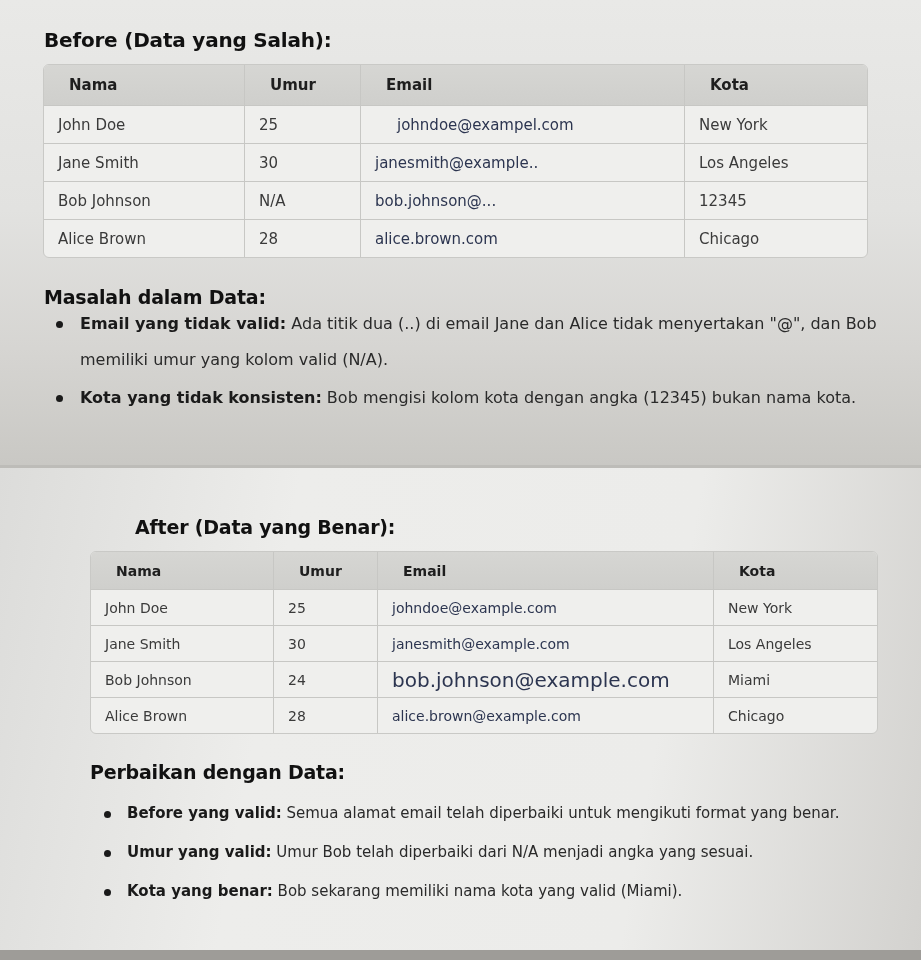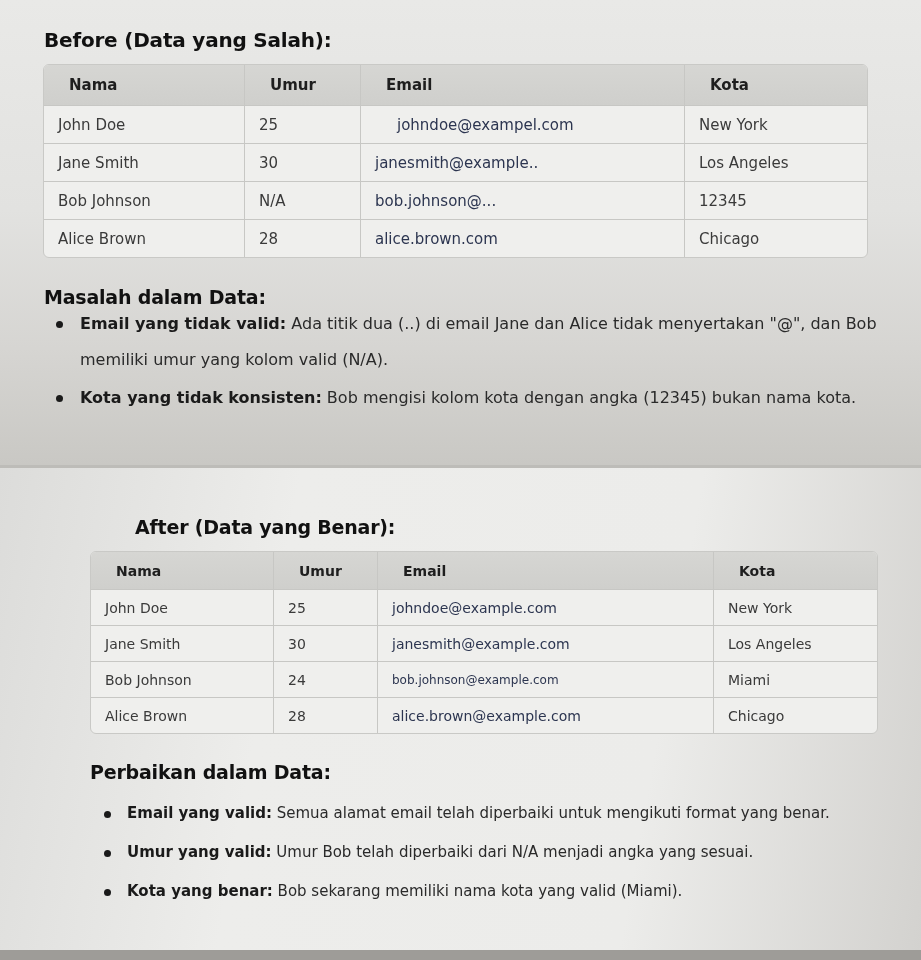--- a/index.html
+++ b/index.html
@@ -138,37 +138,37 @@
     </div>
     <div class="row" style="height:36px;">
       <div class="cell" style="width:182px; font-size:14px;">Jane Smith</div>
       <div class="cell" style="width:104px; font-size:14px;">30</div>
       <div class="cell email" style="width:336px; font-size:14px;">janesmith@example.com</div>
       <div class="cell" style="flex:1; font-size:14px;">Los Angeles</div>
     </div>
     <div class="row" style="height:36px;">
       <div class="cell" style="width:182px; font-size:14px;">Bob Johnson</div>
       <div class="cell" style="width:104px; font-size:14px;">24</div>
-      <div class="cell email" style="width:336px; font-size:12px;">bob.johnson@example.com</div>
+      <div class="cell email" style="width:336px; font-size:20px;">bob.johnson@example.com</div>
       <div class="cell" style="flex:1; font-size:14px;">Miami</div>
     </div>
     <div class="row" style="height:36px;">
       <div class="cell" style="width:182px; font-size:14px;">Alice Brown</div>
       <div class="cell" style="width:104px; font-size:14px;">28</div>
       <div class="cell email" style="width:336px; font-size:14px;">alice.brown@example.com</div>
       <div class="cell" style="flex:1; font-size:14px;">Chicago</div>
     </div>
   </div>
 
-  <h2 style="left:90px; top:293px; font-size:19px;">Perbaikan dalam Data:</h2>
+  <h2 style="left:90px; top:293px; font-size:19px;">Perbaikan dengan Data:</h2>
 
   <ul class="list" style="left:127px; top:326px; width:760px;">
     <li style="font-size:15px; line-height:39px;">
       <span class="bullet" style="top:17px; left:-23px;"></span>
-      <b>Email yang valid:</b><span> Semua alamat email telah diperbaiki untuk mengikuti format yang benar.</span>
+      <b>Before yang valid:</b><span> Semua alamat email telah diperbaiki untuk mengikuti format yang benar.</span>
     </li>
     <li style="font-size:15px; line-height:39px;">
       <span class="bullet" style="top:17px; left:-23px;"></span>
       <b>Umur yang valid:</b><span> Umur Bob telah diperbaiki dari N/A menjadi angka yang sesuai.</span>
     </li>
     <li style="font-size:15px; line-height:39px;">
       <span class="bullet" style="top:17px; left:-23px;"></span>
       <b>Kota yang benar:</b><span> Bob sekarang memiliki nama kota yang valid (Miami).</span>
     </li>
   </ul>

